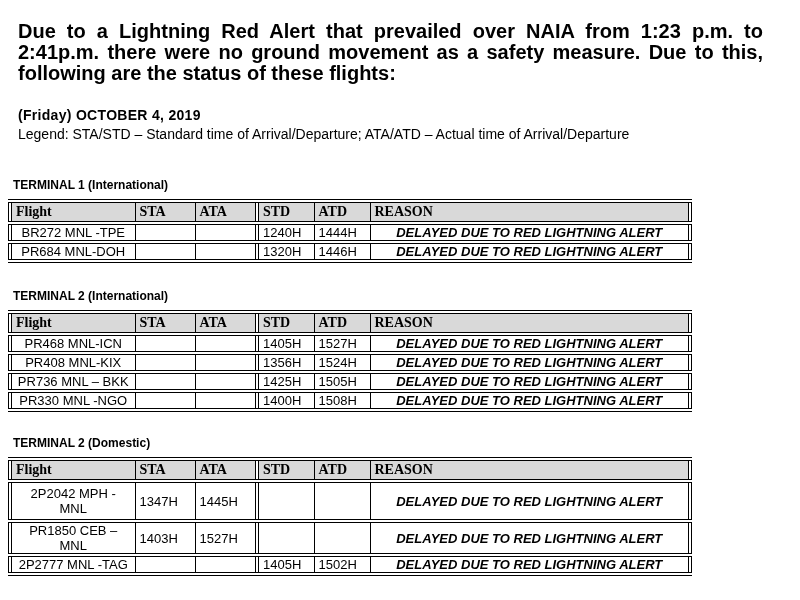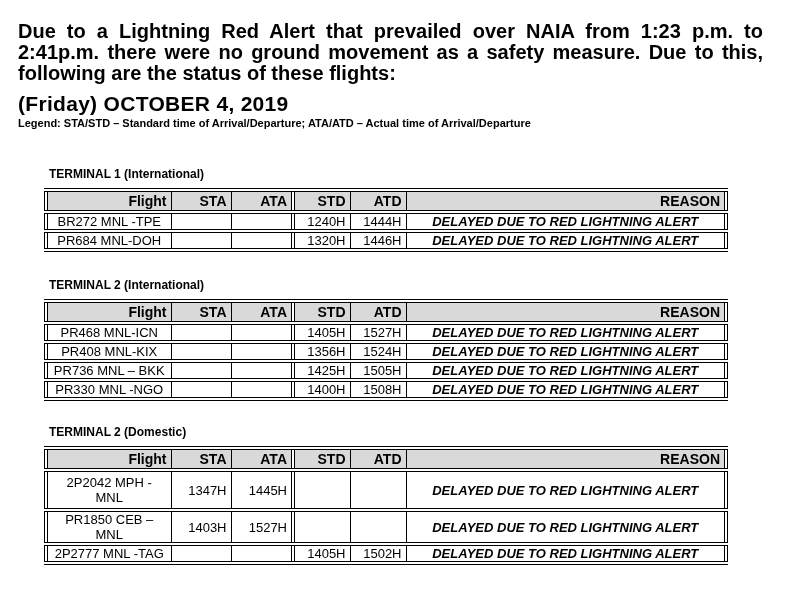--- a/index.html
+++ b/index.html
@@ -11,30 +11,30 @@
   }
   .page { width: 800px; height: 600px; padding-top: 21px; box-sizing: border-box; }
 
   .intro {
     margin: 0 37px 0 18px;
     font-size: 20px; font-weight: 700;
     line-height: 21px;
     text-align: justify;
   }
   .date-line {
-    margin: 11px 0 0 18px;
-    font-size: 21px; font-weight: 700; line-height: 18px;
+    margin: 22px 0 0 18px;
+    font-size: 14px; font-weight: 700; line-height: 18px;
     letter-spacing: 0.3px;
   }
   .legend-line {
     margin: 4px 0 0 18px;
-    font-size: 11px; line-height: 13px; font-weight: bold;
-  }
-
-  .table-block { margin: 0; padding-left: 36px; }
+    font-size: 14px; line-height: 13px;
+  }
+
+  .table-block { margin: 0; }
   .s1 { padding-top: 37px; }
   .s2 { padding-top: 26px; }
   .s3 { padding-top: 24px; }
 
   .tbl-title {
     margin: 0 0 0 13px;
     font-size: 12px; font-weight: 700; line-height: 14px;
   }
 
   table.flights {
@@ -50,29 +50,30 @@
     border-top: 4px double #000;
     border-bottom: 4px double #000;
     padding: 0 4px;
     overflow: hidden;
     box-sizing: border-box;
   }
   table.flights th {
     background: var(--header-bg, #d9d9d9);
     font-size: 14px; font-weight: 700;
     height: 18px; line-height: 18px;
-    text-align: right;
+    text-align: left;
+    font-family: Liberation Serif, serif;
   }
   table.flights td {
     font-size: 13px;
     height: 16px; line-height: 15px;
     vertical-align: middle;
   }
   td.flight { text-align: center; white-space: pre-line; }
-  td.time   { text-align: right; margin-left: 40px; }
+  td.time   { text-align: left; margin-left: 40px; }
   td.reason {
     text-align: center;
     font-weight: 700; font-size: 12px;
     vertical-align: top; padding-top: 1px; font-style: italic;
   }
   .sep { border-left: 4px double #000 !important; }
   tr.tall td { height: 40px; }
 
   .col-flight { width: 125px; }
   .col-sta    { width: 60px; }

